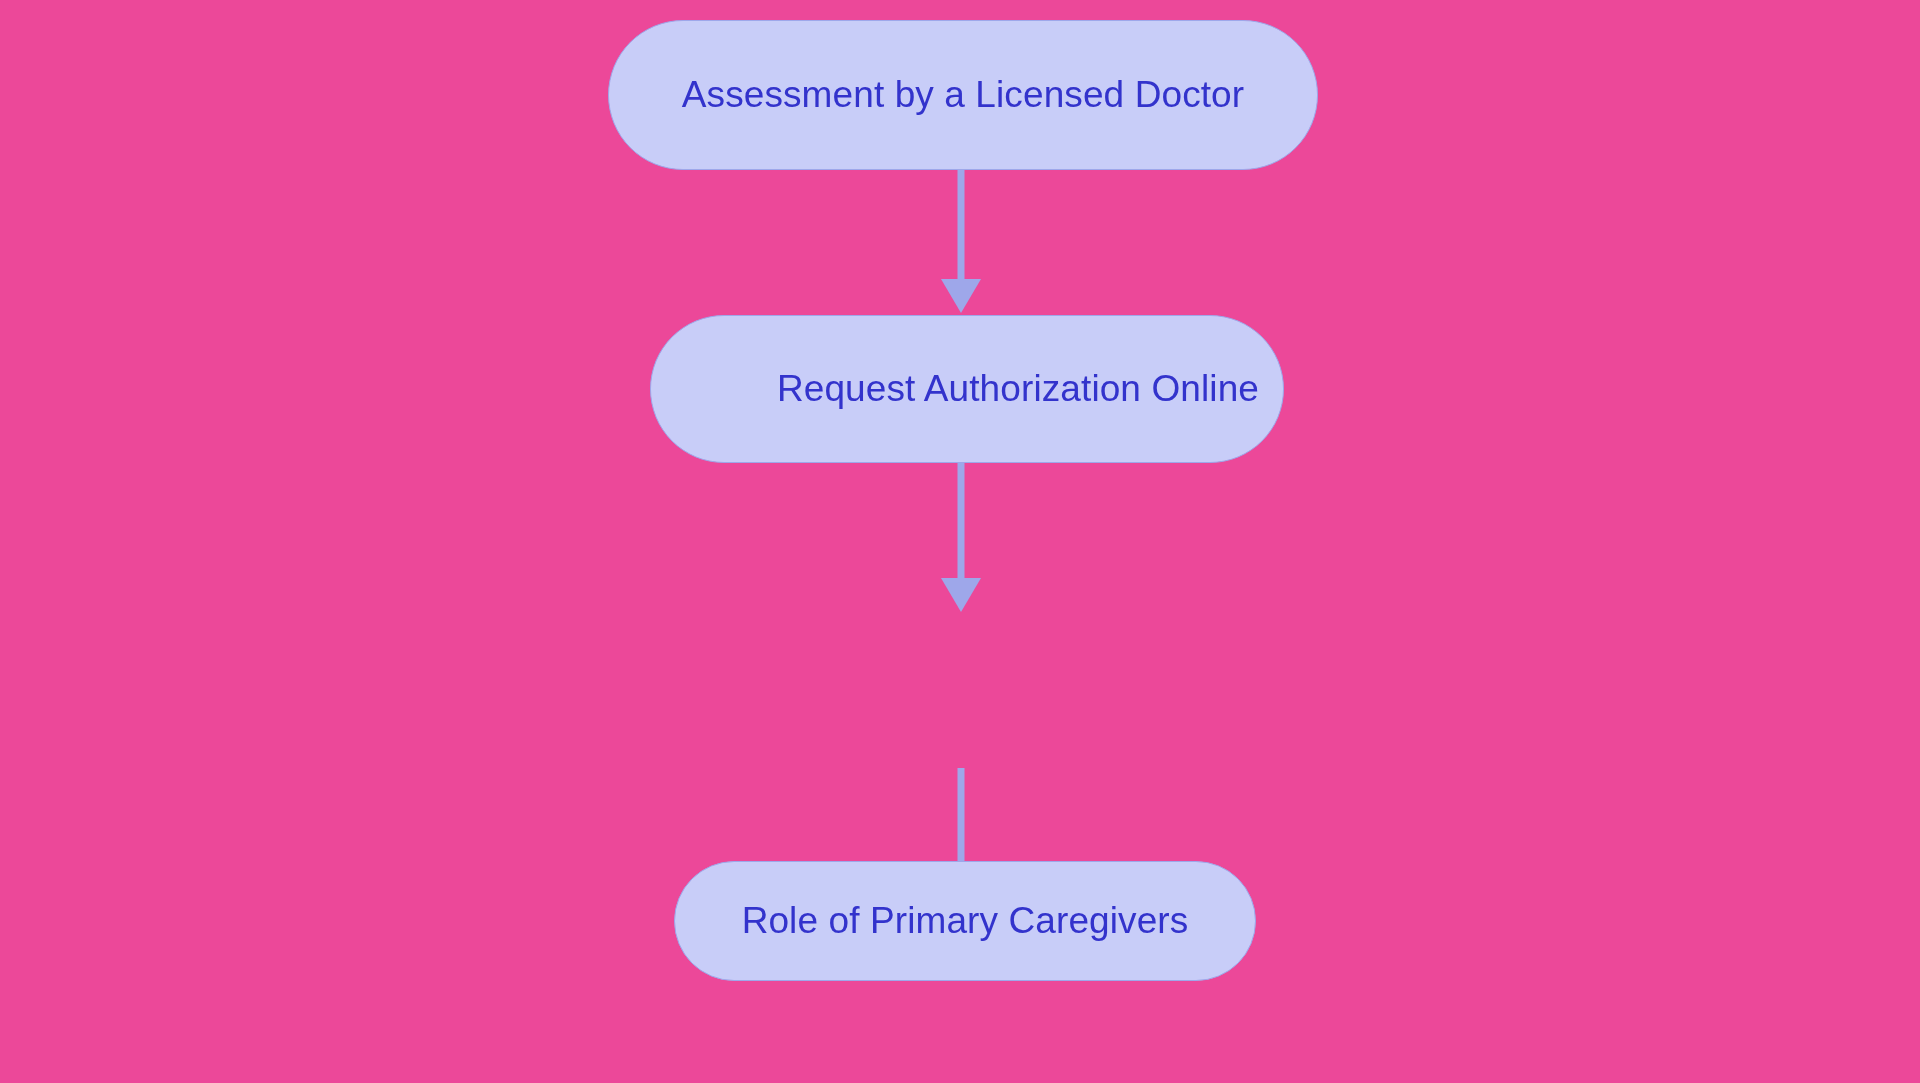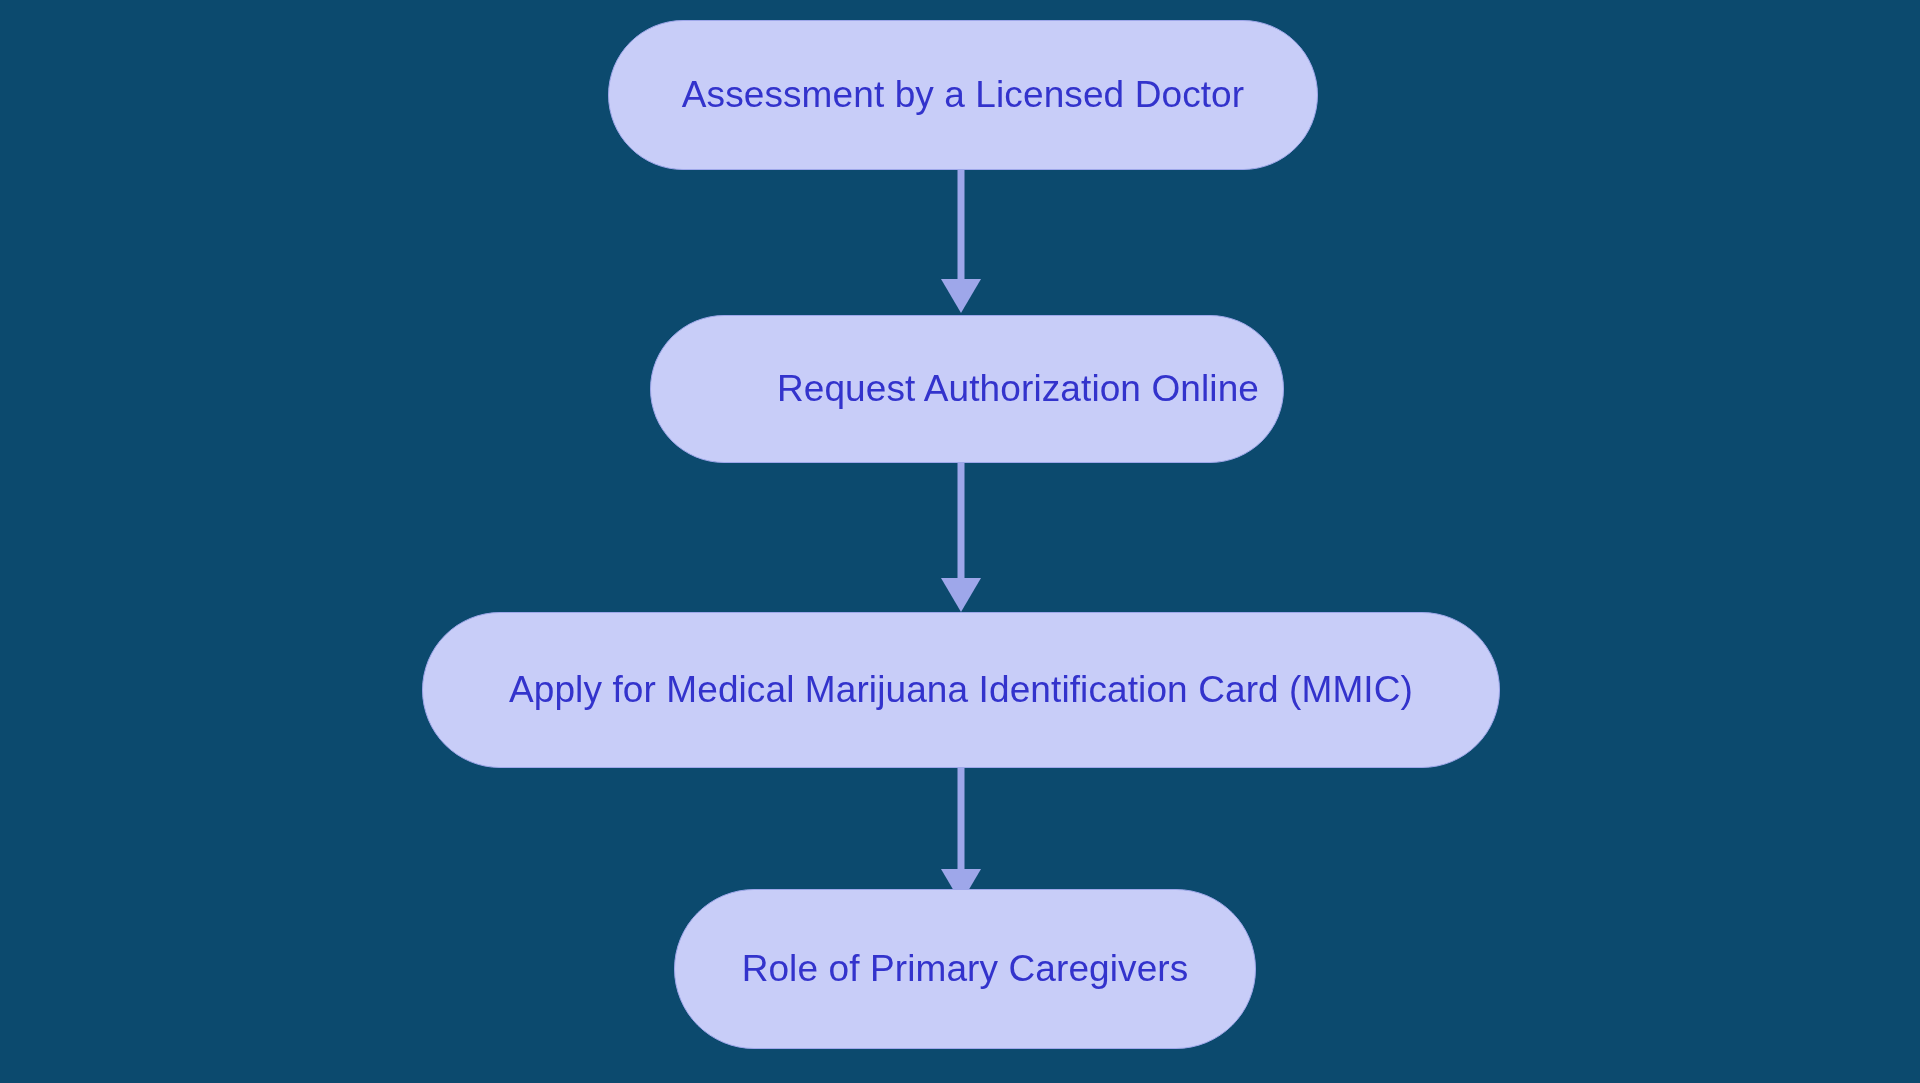--- a/index.html
+++ b/index.html
@@ -11,21 +11,21 @@
   body {
     width: 1920px;
     height: 1083px;
     font-family: "Liberation Sans", sans-serif;
     overflow: hidden;
   }
   .flowchart {
     position: relative;
     width: 1920px;
     height: 1083px;
-    background: #0c4a6e;
+    background: #ec4899;
   }
   .node {
     position: absolute;
     box-sizing: border-box;
     background: #c8cdf8;
     border: 1.6px solid #9ea7ea;
     border-radius: 999px;
     display: flex;
     align-items: center;
     justify-content: center;
@@ -57,23 +57,23 @@
   }
   #node-3 {
     left: 422px;
     top: 612px;
     width: 1078px;
     height: 156px;
     font-size: 37px;
   }
   #node-4 {
     left: 674px;
-    top: 889px;
+    top: 861px;
     width: 582px;
-    height: 160px;
+    height: 120px;
     font-size: 37px;
     align-items: center;
   }
   
   .connector {
     position: absolute;
     left: 0;
     top: 0;
     width: 1920px;
     height: 1083px;
@@ -113,21 +113,18 @@
   </svg>
 
   <div class="node" id="node-1">
     <span class="node-label">Assessment by a Licensed Doctor</span>
   </div>
 
   <div class="node" id="node-2">
     <span class="node-label">Request Authorization Online</span>
   </div>
 
-  <div class="node" id="node-3">
-    <span class="node-label">Apply for Medical Marijuana Identification Card (MMIC)</span>
-  </div>
 
   <div class="node" id="node-4">
     <span class="node-label">Role of Primary Caregivers</span>
   </div>
 
 </div>
 
 </body></html>

